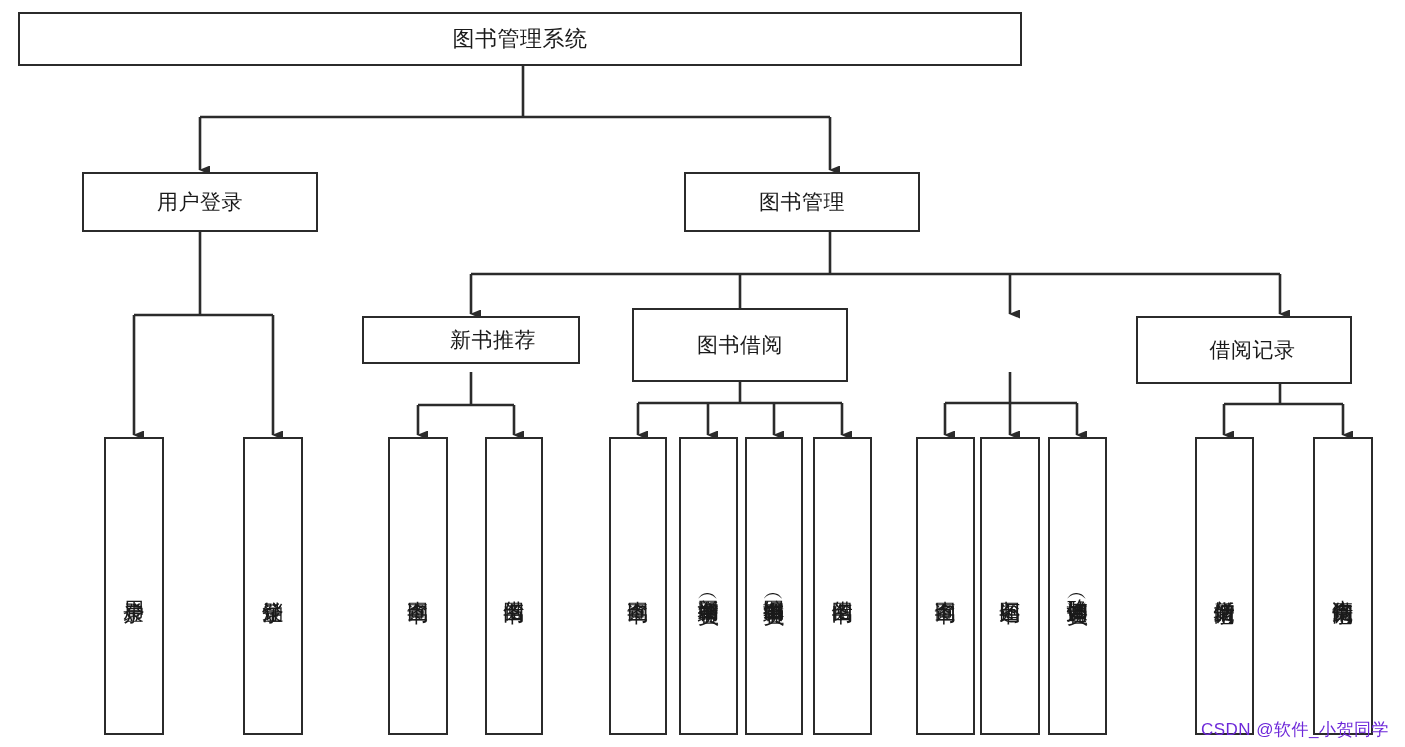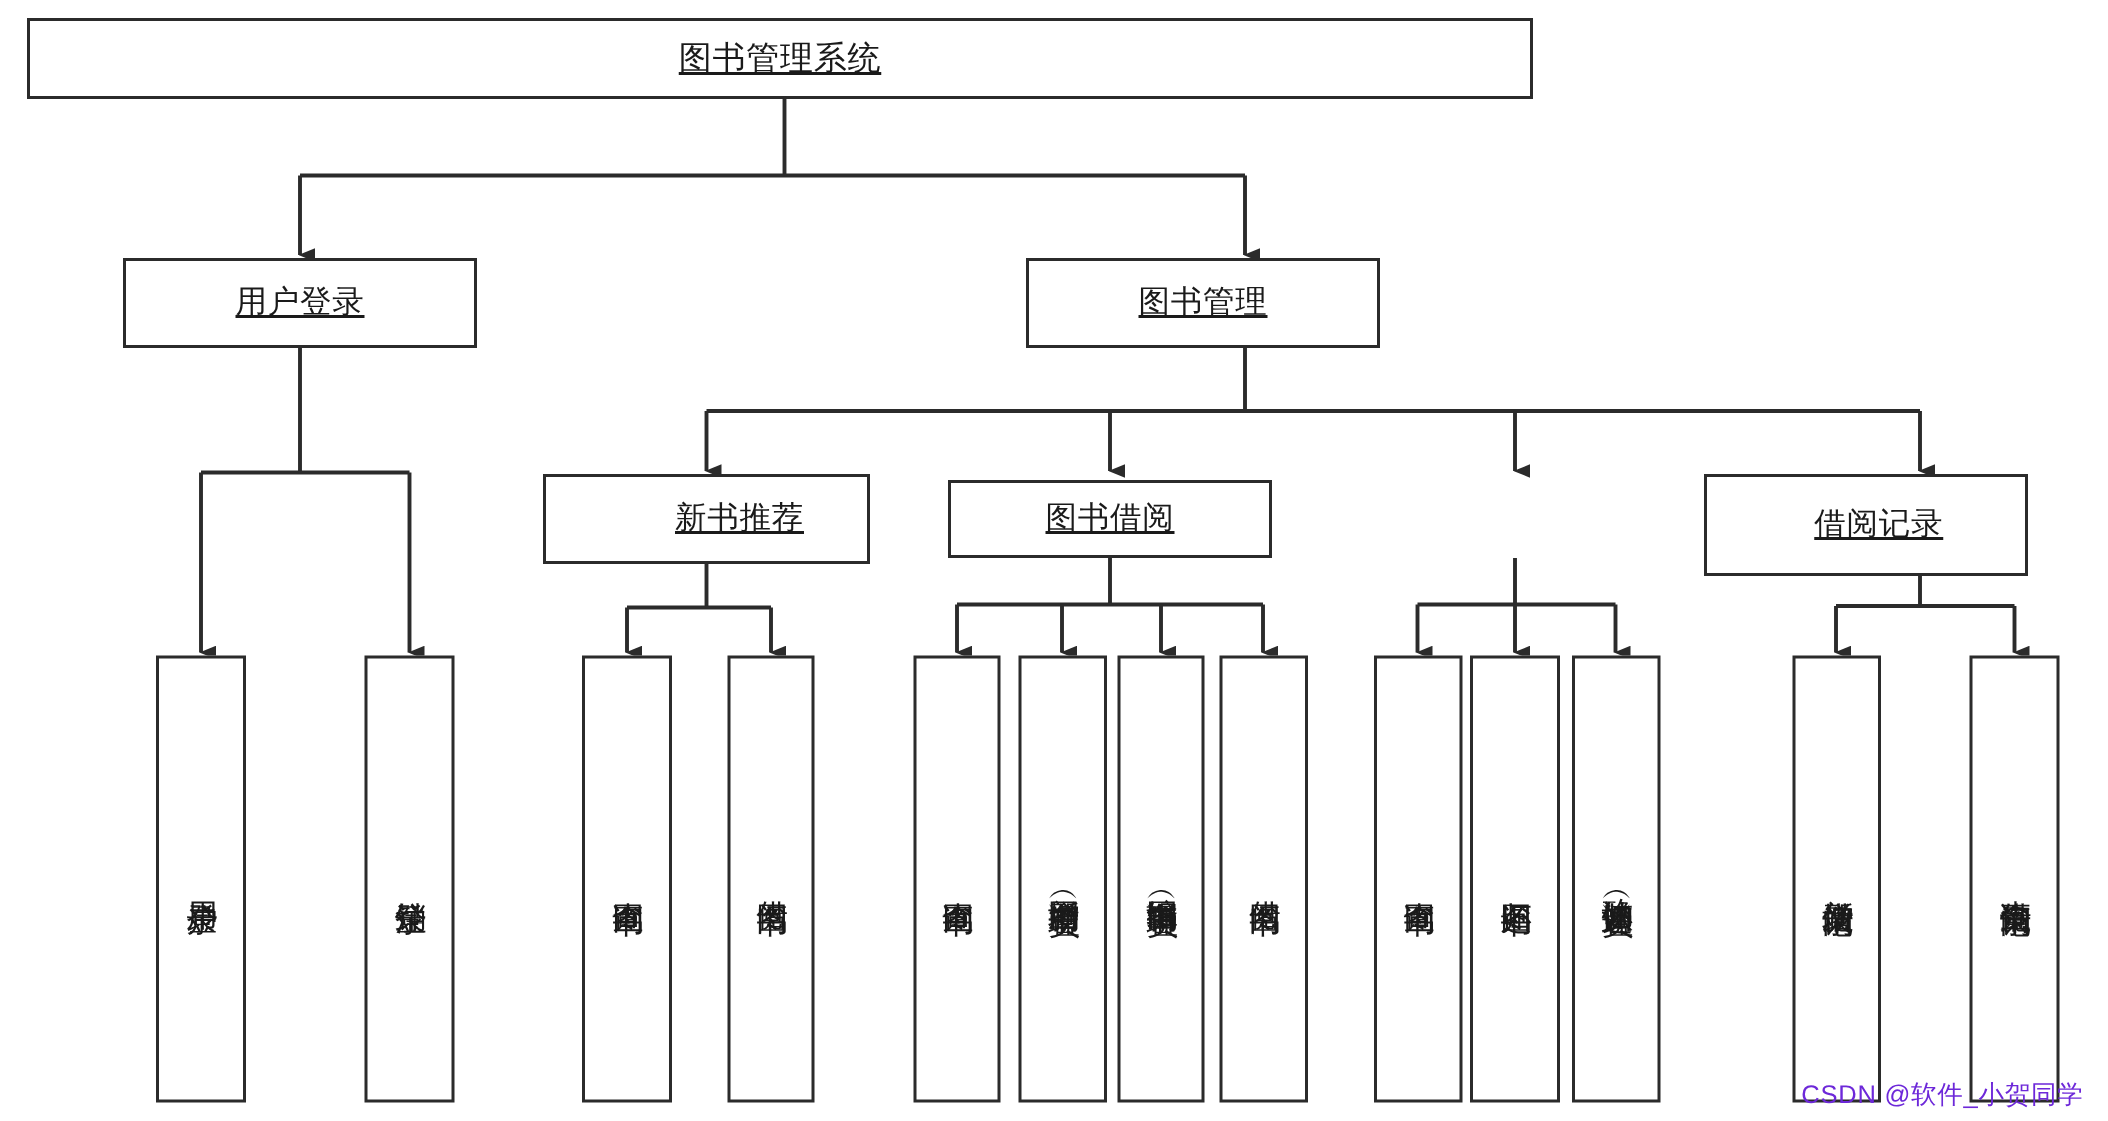--- a/index.html
+++ b/index.html
@@ -30,21 +30,20 @@
     display: flex;
     align-items: center;
     justify-content: center;
     color: #1a1a1a;
   }
   .node.horizontal .node-label {
     font-size: 21px;
     line-height: 1.25;
     letter-spacing: 0.5px;
     white-space: nowrap;
-    text-decoration: underline;
   }
   .node.vertical {
     align-items: center;
     justify-content: center;
   }
   .node.vertical .node-label {
     writing-mode: vertical-rl;
     text-orientation: upright;
     font-size: 21px;
     line-height: 1.32;
@@ -116,24 +115,24 @@
     <span class="node-label">图书管理系统</span>
   </div>
 
   <div class="node horizontal" style="left:82px;top:172px;width:236px;height:60px;">
     <span class="node-label">用户登录</span>
   </div>
   <div class="node horizontal" style="left:684px;top:172px;width:236px;height:60px;">
     <span class="node-label">图书管理</span>
   </div>
 
-  <div class="node horizontal" style="left:362px;top:316px;width:218px;height:60px;padding-left:44px;">
+  <div class="node horizontal" style="left:362px;top:316px;width:218px;height:48px;padding-left:44px;">
     <span class="node-label">新书推荐</span>
   </div>
-  <div class="node horizontal" style="left:632px;top:320px;width:216px;height:52px;">
+  <div class="node horizontal" style="left:632px;top:308px;width:216px;height:74px;">
     <span class="node-label">图书借阅</span>
   </div>
   <div class="node horizontal" style="left:1136px;top:316px;width:216px;height:68px;padding-left:17px;">
     <span class="node-label">借阅记录</span>
   </div>
 
   <div class="node vertical" style="left:104px;top:437px;width:60px;height:298px;">
     <span class="node-label">用户登录</span>
   </div>
   <div class="node vertical" style="left:243px;top:437px;width:60px;height:298px;">

